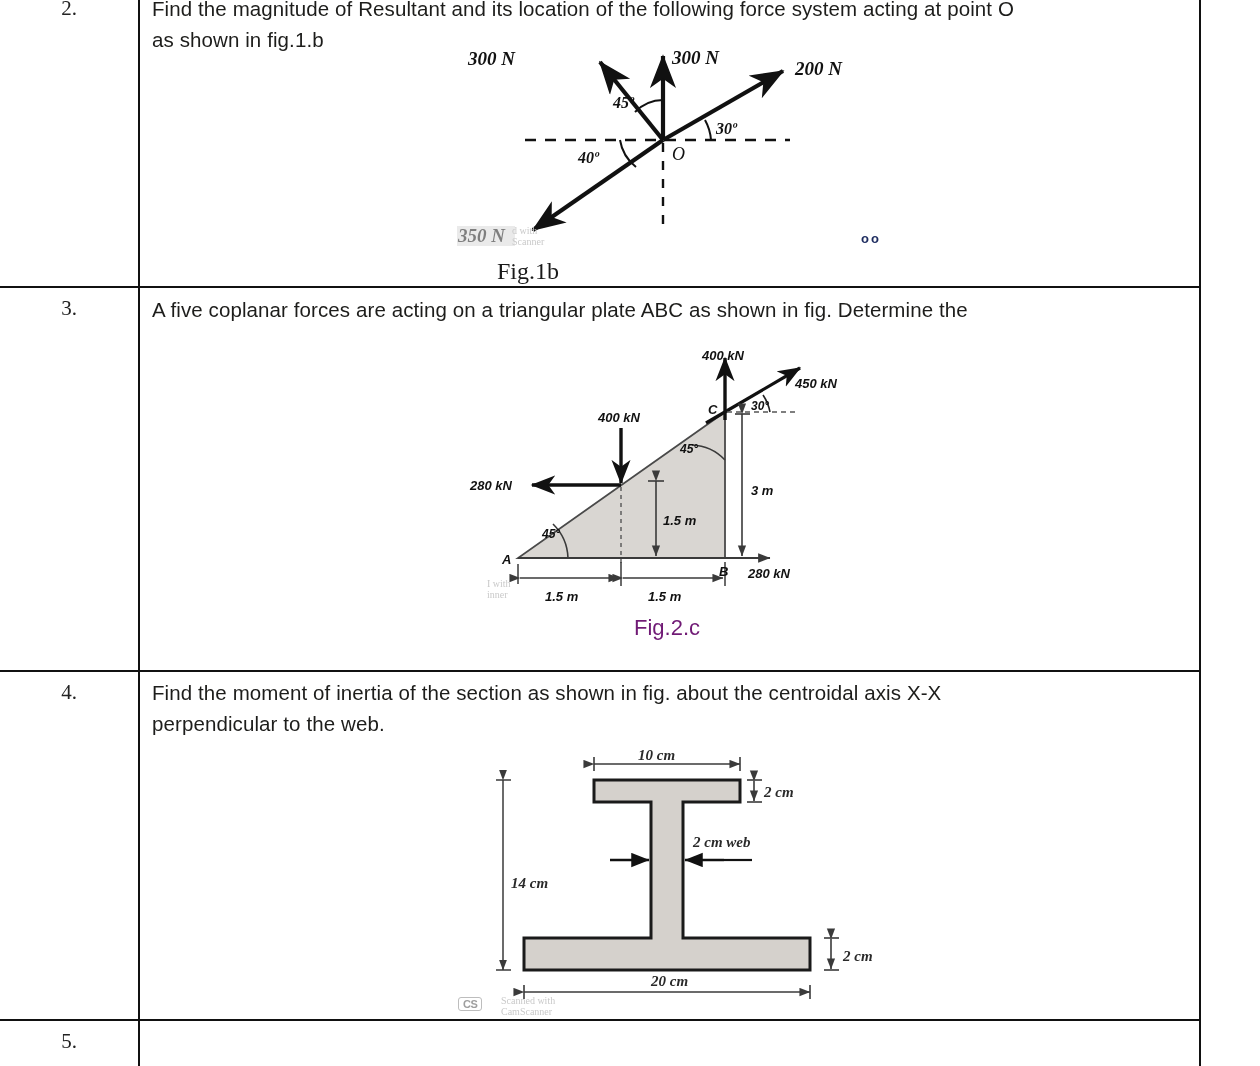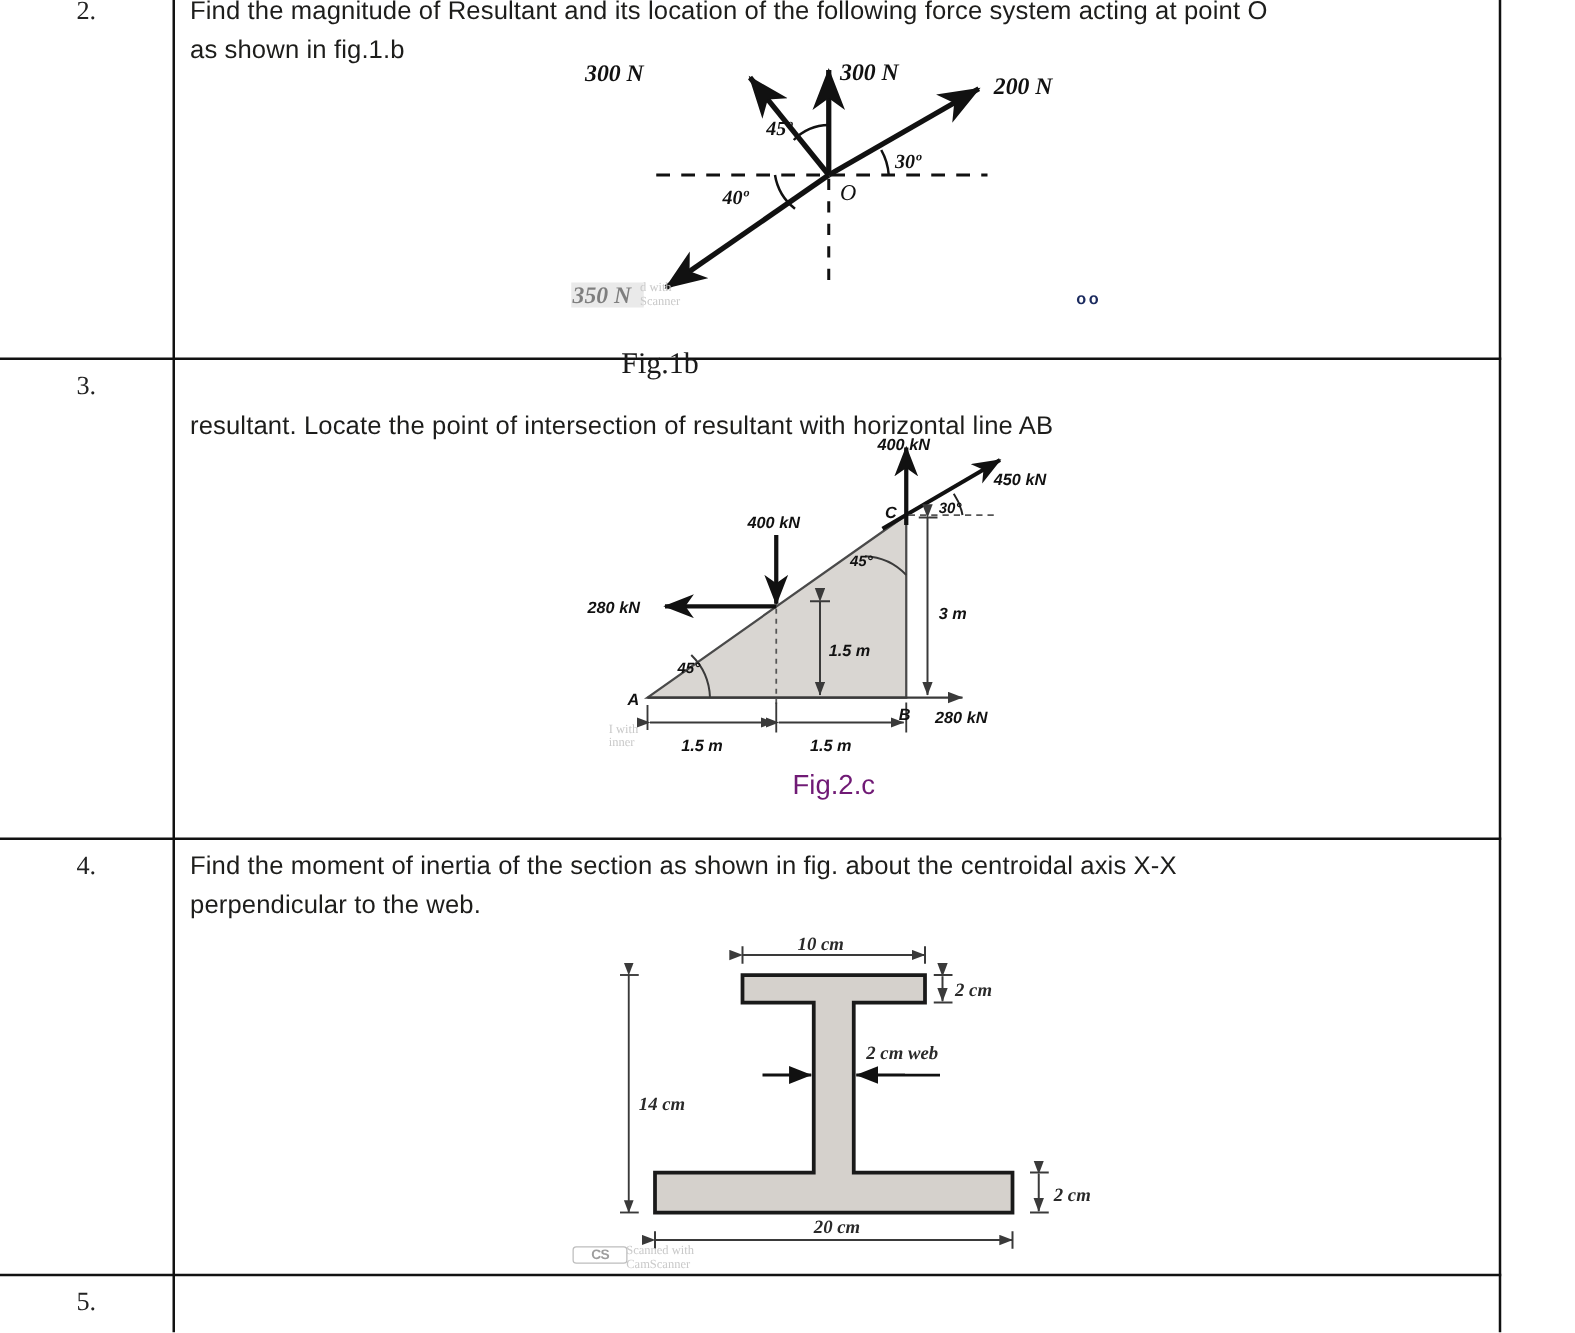--- a/index.html
+++ b/index.html
@@ -72,21 +72,21 @@
   
   .wm{
     position:absolute;color:#c9c9c9;font-size:10px;
     font-family:Liberation Serif, serif;line-height:11px;
     white-space:pre-line;
   }
   .cs-badge{
     position:absolute;border:1.4px solid #bdbdbd;border-radius:3px;
     color:#9e9e9e;font-size:11px;font-weight:bold;
     font-family:"Liberation Sans", sans-serif;
-    padding:0px 14px;letter-spacing:-0.5px;
+    padding:0px 4px;letter-spacing:-0.5px;
   }
   .hl-350{
     position:absolute;background:#d8d8d8;opacity:.55;
   }
   .dots00{
     position:absolute;font-family:"Liberation Sans", sans-serif;
     font-weight:bold;font-size:13px;color:#1b2a5e;letter-spacing:2px;
   }
 </style>
 </head>
@@ -140,25 +140,25 @@
 
       <text class="lbl-serif-plain" x="222" y="120">O</text>
     </svg>
   </div>
 
   <div class="hl-350" style="left:457px;top:226px;width:58px;height:20px;"></div>
   <div class="wm" style="left:512px;top:225px;">d with
 Scanner</div>
   <div class="dots00" style="left:861px;top:231px;text-align:center;">oo</div>
 
-  <div class="figcap-serif" style="left:497px;top:258px;margin-top:20px;">Fig.1b</div>
+  <div class="figcap-serif" style="left:497px;top:258px;">Fig.1b</div>
 
   <div class="rownum" style="top:296px;">3.</div>
 
-  <div class="qtext" style="top:325px;">resultant. Locate the point of intersection of resultant with horizontal line AB</div>
+  <div class="qtext" style="top:294px;">A five coplanar forces are acting on a triangular plate ABC as shown in fig. Determine the</div>
 
   <div class="fig" style="left:470px;top:350px;font-style:italic;">
     <svg width="400" height="260" viewBox="0 0 400 260">
       <defs>
         <marker id="ah2" markerWidth="8" markerHeight="8" refX="6.8" refY="2.8" orient="auto" markerUnits="strokeWidth">
           <path d="M0,0 L7.2,2.8 L0,5.6 L2,2.8 z" fill="#111"></path>
         </marker>
         <marker id="ahs" markerWidth="8" markerHeight="8" refX="6.6" refY="2.6" orient="auto" markerUnits="strokeWidth">
           <path d="M0,0 L6.8,2.6 L0,5.2 z" fill="#3a3a3a"></path>
         </marker>

